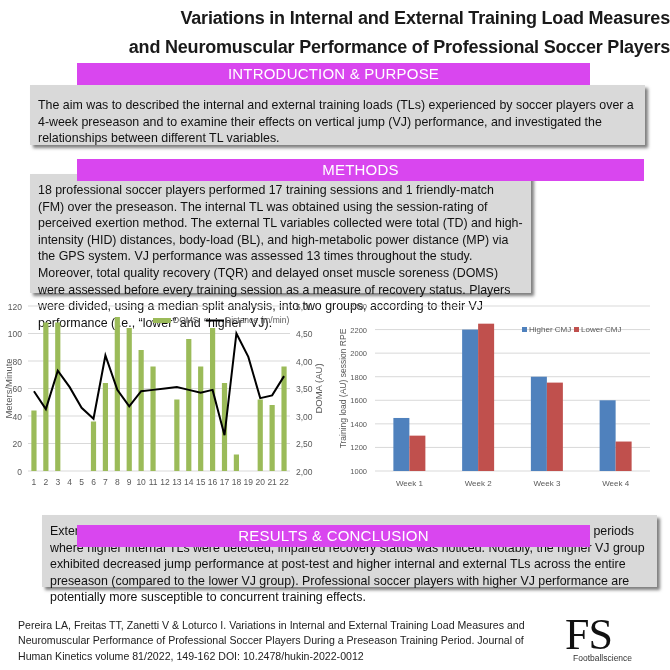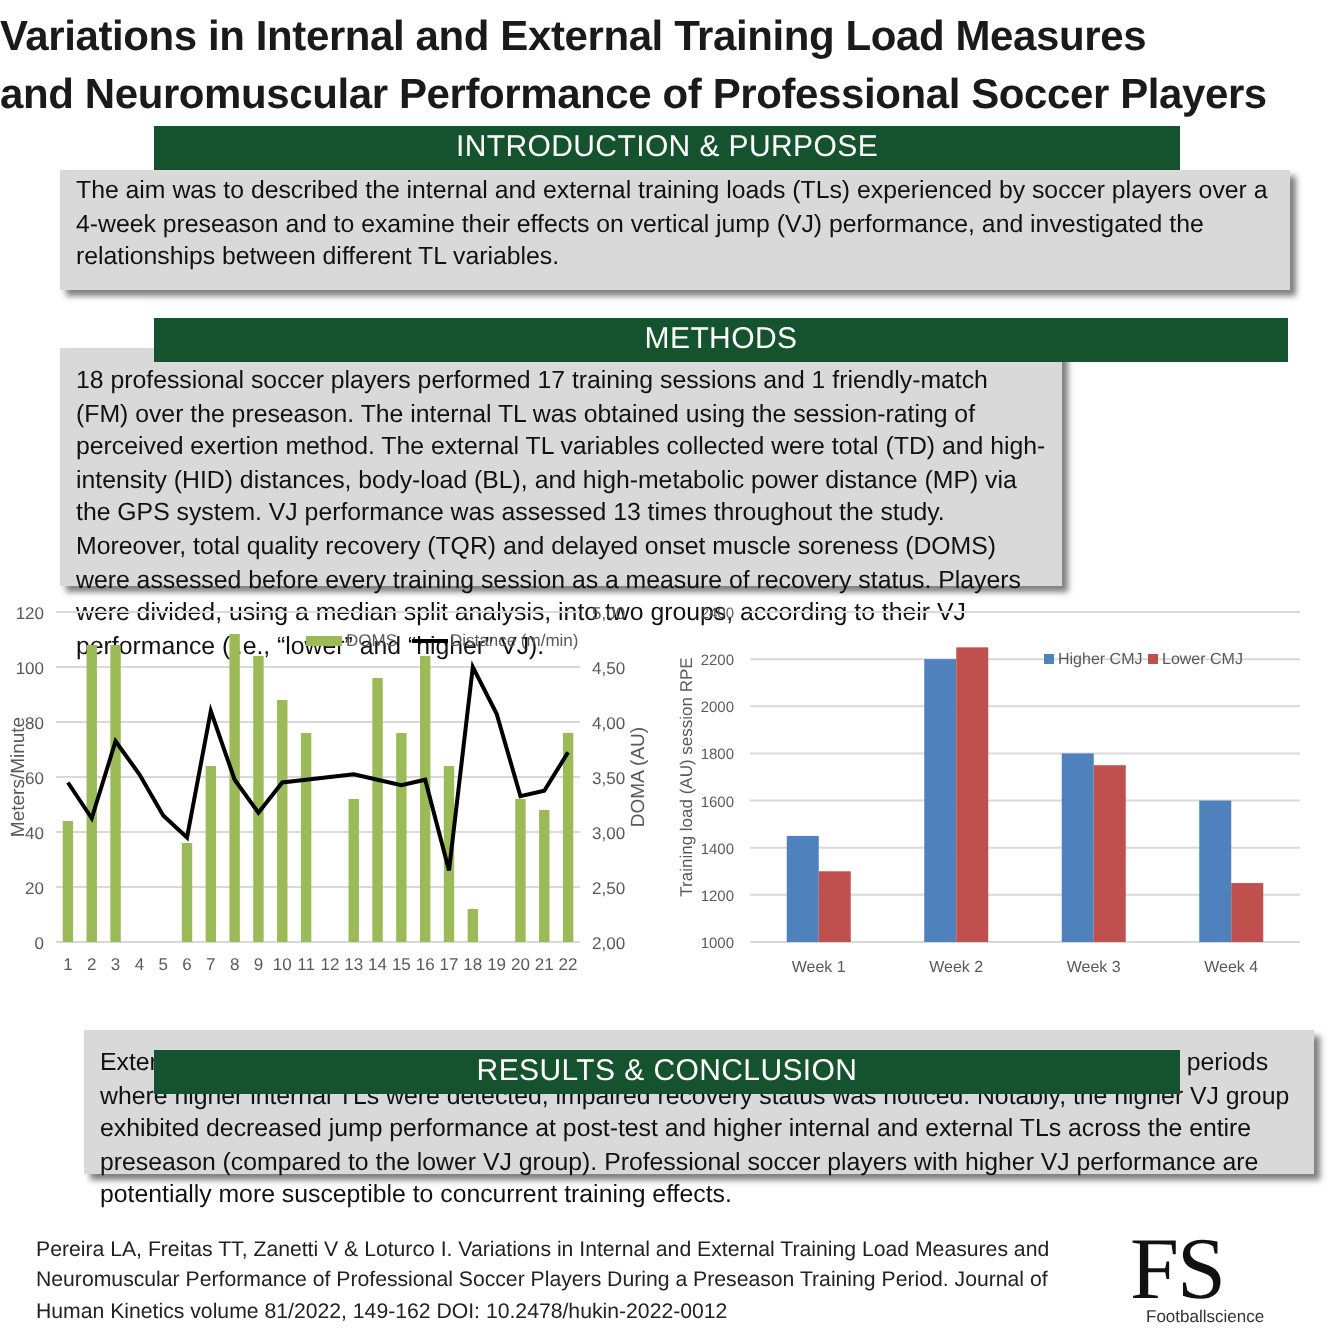--- a/index.html
+++ b/index.html
@@ -1,37 +1,37 @@
 <!DOCTYPE html>
 <html><head>
 <meta charset="utf-8">
 <style>
   html, body { margin:0; padding:0; }
   body { width:670px; height:670px; background:#ffffff; position:relative; overflow:hidden; font-family:"Liberation Sans", sans-serif; color:#111; }
-  .title { position:absolute; left:0; top:4px; width:670px; text-align:left; font-weight:bold; font-size:21px; line-height:29px; color:#1a1a1a; letter-spacing:-0.2px; }
+  .title { position:absolute; left:0; top:4px; width:670px; text-align:right; font-weight:bold; font-size:18px; line-height:29px; color:#1a1a1a; letter-spacing:-0.2px; }
   .box { position:absolute; background:#d9d9d9; box-shadow:3px 3px 3px #7f7f7f; }
   .box p { margin:0; font-size:12.4px; line-height:16.6px; color:#111; }
-  .hdr { position:absolute; background:#14532d; color:#ffffff; text-align:center; font-size:15px; line-height:22px; letter-spacing:0.2px; }
+  .hdr { position:absolute; background:#d946ef; color:#ffffff; text-align:center; font-size:15px; line-height:22px; letter-spacing:0.2px; }
   .chart { position:absolute; }
   .chart svg text { font-family:"Liberation Sans", sans-serif; fill:#595959; }
   .cite { position:absolute; left:18px; top:618px; width:520px; font-size:10.6px; line-height:15.4px; color:#222; }
   .logo { position:absolute; left:565px; top:615px; width:90px; height:50px; }
   .logo-fs { font-family:Liberation Serif, serif; font-size:44px; line-height:40px; color:#111; letter-spacing:-1px; font-weight:normal; }
   .logo-sub { font-size:8.5px; color:#333; margin-top:-2px; padding-left:8px; }
 </style>
 </head>
 <body>
 
 <div class="title">
   <div>Variations in Internal and External Training Load Measures</div>
   <div>and Neuromuscular Performance of Professional Soccer Players</div>
 </div>
 
 <div class="box" style="left:30px; top:85px; width:615px; height:60px;">
-  <p style="padding:2px 8px 0 8px;">The aim was to  described the internal and external training loads (TLs) experienced by soccer players over a 4-week preseason and to examine their effects on vertical jump (VJ) performance, and investigated the relationships between different TL variables.</p>
+  <p style="padding:12px 8px 0 8px;">The aim was to  described the internal and external training loads (TLs) experienced by soccer players over a 4-week preseason and to examine their effects on vertical jump (VJ) performance, and investigated the relationships between different TL variables.</p>
 </div>
 <div class="hdr" style="left:77px; top:63px; width:513px; height:22px;">INTRODUCTION &amp; PURPOSE</div>
 
 <div class="box" style="left:30px; top:174px; width:501px; height:119px;">
   <p style="padding:8px 8px 0 8px;">18 professional soccer players performed 17 training sessions and 1 friendly-match (FM) over the preseason. The internal TL was obtained using the session-rating of perceived exertion method. The external TL variables collected were total (TD) and high-intensity (HID) distances, body-load (BL), and high-metabolic power distance (MP) via the GPS system. VJ performance was assessed 13 times throughout the study. Moreover, total quality recovery (TQR) and delayed onset muscle soreness (DOMS) were assessed before every training session as a measure of recovery status. Players were divided, using a median split analysis, into two groups, according to their VJ performance (i.e., “lower” and “higher” VJ).</p>
 </div>
 <div class="hdr" style="left:77px; top:159px; width:567px; height:22px;">METHODS</div>
 
 <div class="chart" style="left:0; top:298px; width:330px; height:195px;">
   <svg id="chart1" width="330" height="195">

